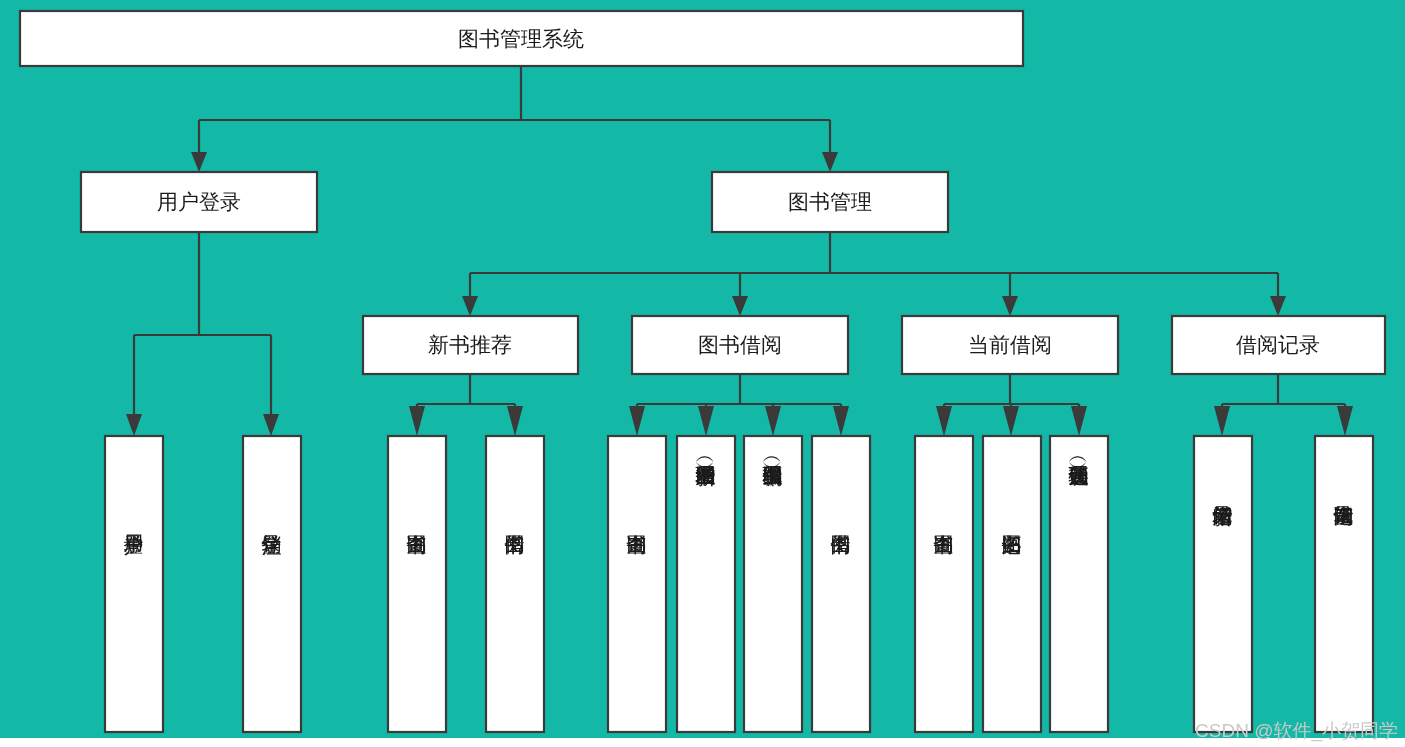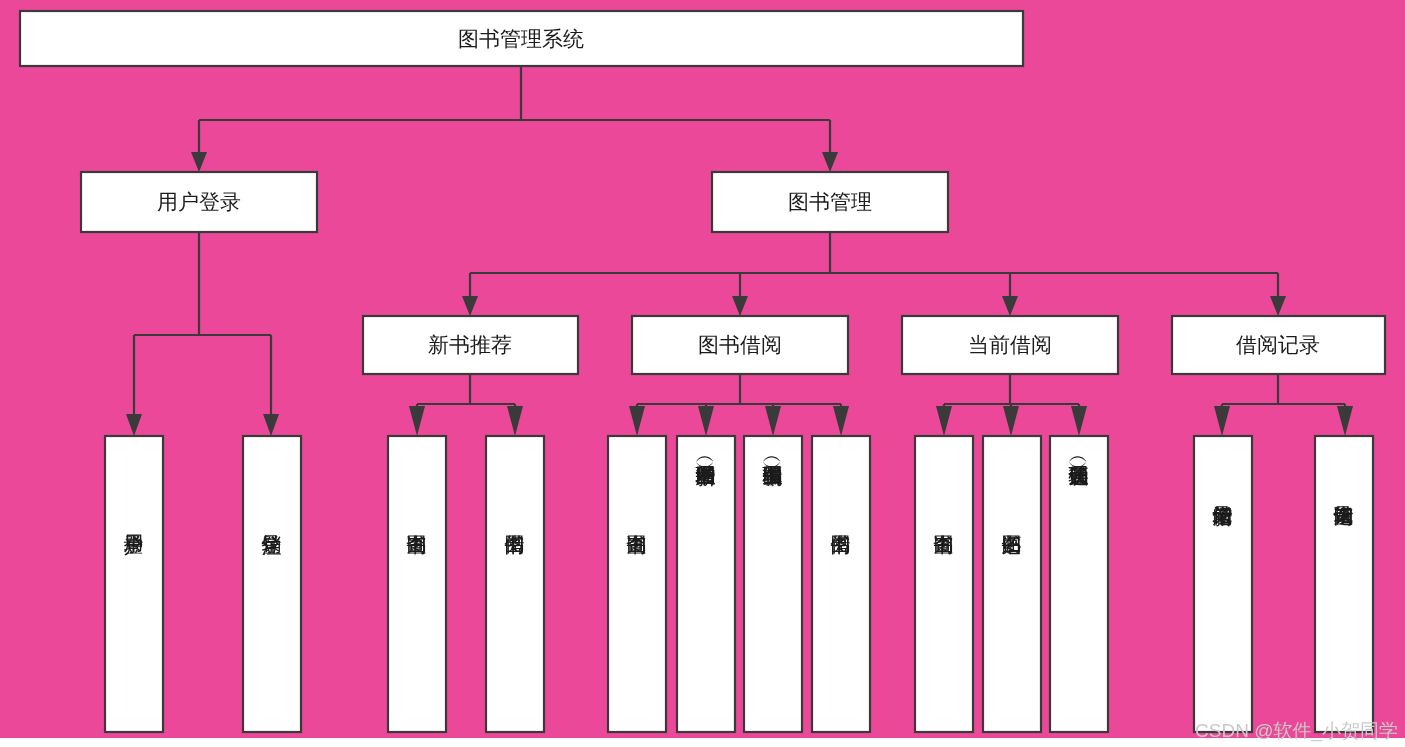--- a/index.html
+++ b/index.html
@@ -12,21 +12,21 @@
     width: 1405px;
     height: 747px;
     font-family: "Liberation Sans", "DejaVu Sans", sans-serif;
     overflow: hidden;
     position: relative;
   }
   #diagram-root {
     position: relative;
     width: 1405px;
     height: 738px;
-    background: #ec4899;
+    background: #14b8a6;
   }
   svg.diagram-canvas {
     position: absolute;
     left: 0;
     top: 0;
     width: 1405px;
     height: 747px;
   }
   .node-box {
     fill: #ffffff;

